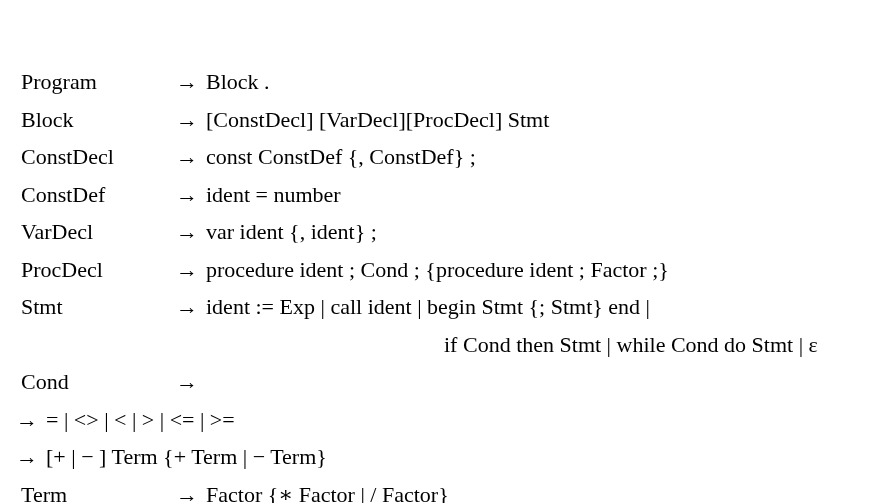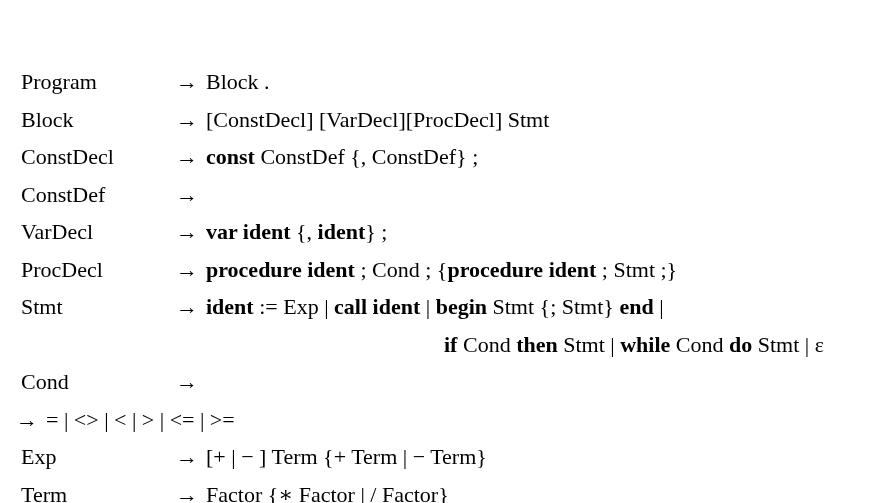--- a/index.html
+++ b/index.html
@@ -51,21 +51,21 @@
   }
   
   .rule-row.continuation .lhs,
   .rule-row.continuation .arrow-cell {
     visibility: hidden;
   }
   .rule-row.continuation .rhs {
     padding-left: 238px;
   }
   .tok-bold {
-    font-weight: bold;
+    font-weight: normal;
   }
   .tok-plain {
     font-weight: normal;
     text-align: right;
   }
 </style>
 </head>
 <body>
 
 <div id="grammar">
@@ -80,51 +80,51 @@
       <div class="rhs"><span class="tok-plain">[ConstDecl] [VarDecl][ProcDecl] Stmt</span></div>
     </div>
     <div class="rule-row">
       <div class="lhs">ConstDecl</div>
       <div class="arrow-cell">→</div>
       <div class="rhs"><span class="tok-bold">const</span><span class="tok-plain"> ConstDef {, ConstDef} ;</span></div>
     </div>
     <div class="rule-row">
       <div class="lhs">ConstDef</div>
       <div class="arrow-cell">→</div>
+      <div class="rhs"><span class="tok-bold">ident = number</span></div>
     </div>
     <div class="rule-row">
       <div class="lhs">VarDecl</div>
       <div class="arrow-cell">→</div>
       <div class="rhs"><span class="tok-bold">var ident</span><span class="tok-plain"> {, </span><span class="tok-bold">ident</span><span class="tok-plain">} ;</span></div>
     </div>
     <div class="rule-row">
       <div class="lhs">ProcDecl</div>
       <div class="arrow-cell">→</div>
-      <div class="rhs"><span class="tok-bold">procedure ident</span><span class="tok-plain"> ; Cond ; {</span><span class="tok-bold">procedure ident</span><span class="tok-plain"> ; Stmt ;}</span></div>
+      <div class="rhs"><span class="tok-bold">procedure ident</span><span class="tok-plain"> ; Cond ; {</span><span class="tok-bold">procedure ident</span><span class="tok-plain"> ; Factor ;}</span></div>
     </div>
     <div class="rule-row">
       <div class="lhs">Stmt</div>
       <div class="arrow-cell">→</div>
       <div class="rhs"><span class="tok-bold">ident</span><span class="tok-plain"> := Exp | </span><span class="tok-bold">call ident</span><span class="tok-plain"> | </span><span class="tok-bold">begin</span><span class="tok-plain"> Stmt {; Stmt} </span><span class="tok-bold">end</span><span class="tok-plain"> |</span></div>
     </div>
     <div class="rule-row continuation">
       <div class="lhs"></div>
       <div class="arrow-cell"></div>
       <div class="rhs"><span class="tok-bold">if</span><span class="tok-plain"> Cond </span><span class="tok-bold">then</span><span class="tok-plain"> Stmt | </span><span class="tok-bold">while</span><span class="tok-plain"> Cond </span><span class="tok-bold">do</span><span class="tok-plain"> Stmt | ε</span></div>
     </div>
     <div class="rule-row">
       <div class="lhs">Cond</div>
       <div class="arrow-cell">→</div>
     </div>
     <div class="rule-row">
       <div class="arrow-cell">→</div>
       <div class="rhs"><span class="tok-plain">= | &lt;&gt; | &lt; | &gt; | &lt;= | &gt;=</span></div>
     </div>
     <div class="rule-row">
-      <div class="lhs">Exp</div>
       <div class="arrow-cell">→</div>
       <div class="rhs"><span class="tok-plain">[+ | − ] Term {+ Term | − Term}</span></div>
     </div>
     <div class="rule-row">
       <div class="lhs">Term</div>
       <div class="arrow-cell">→</div>
       <div class="rhs"><span class="tok-plain">Factor {∗ Factor | / Factor}</span></div>
     </div>
     <div class="rule-row">
       <div class="arrow-cell">→</div>

